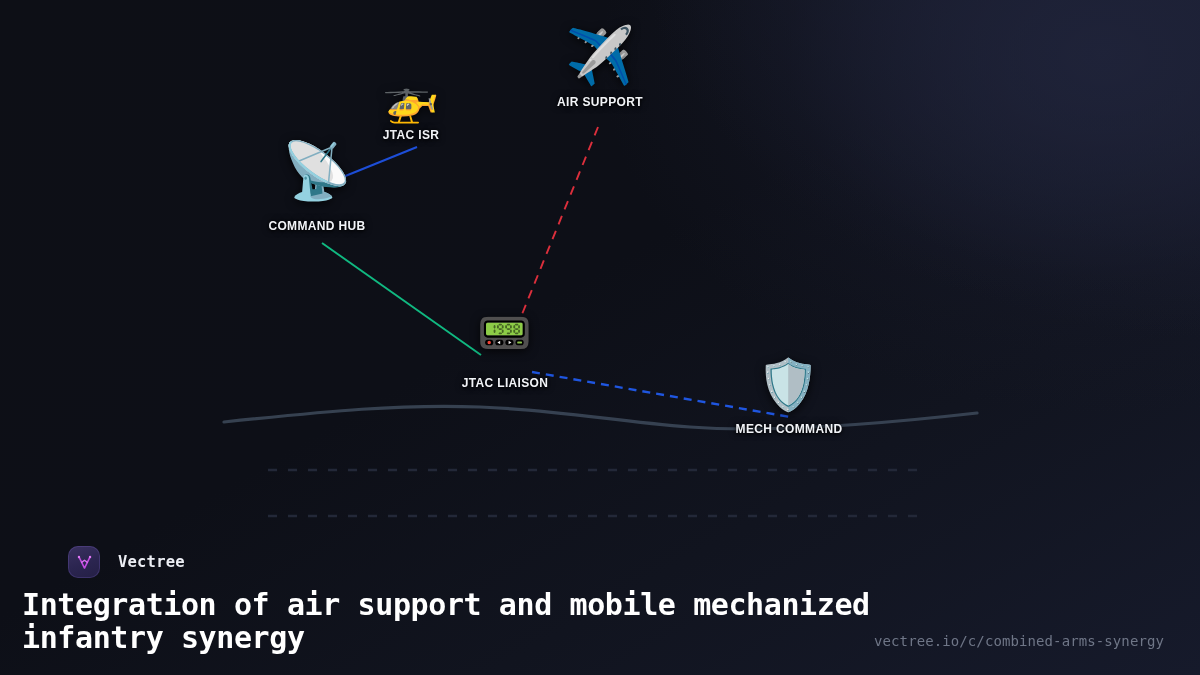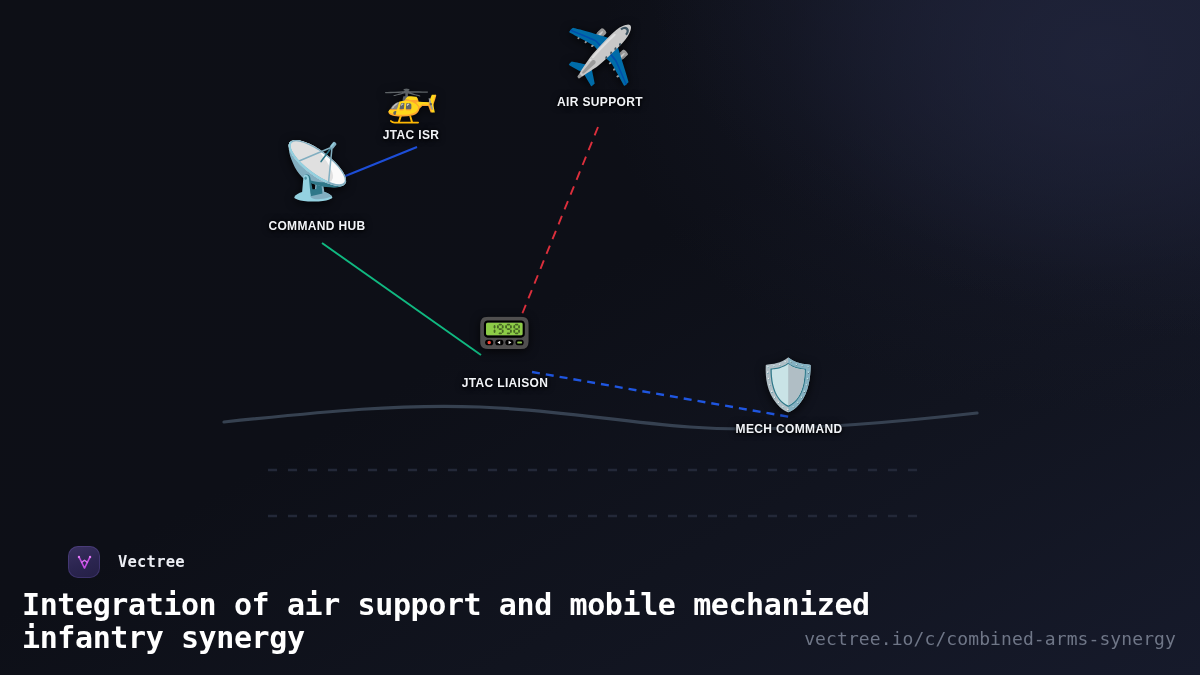--- a/index.html
+++ b/index.html
@@ -126,24 +126,24 @@
     margin: 0;
     font-family: "DejaVu Sans Mono", monospace;
     font-size: 30px;
     font-weight: bold;
     line-height: 1.1;
     letter-spacing: -0.4px;
     color: #ffffff;
   }
   #footer-url {
     position: absolute;
-    right: 24px;
+    right: 36px;
     bottom: 26px;
     font-family: "DejaVu Sans Mono", monospace;
-    font-size: 18px;
+    font-size: 14px;
     color: #6f7687;
     letter-spacing: 0.1px;
     margin-left: 20px;
   }
 </style>
 </head>
 <body>
 
 <div id="stage">
 

